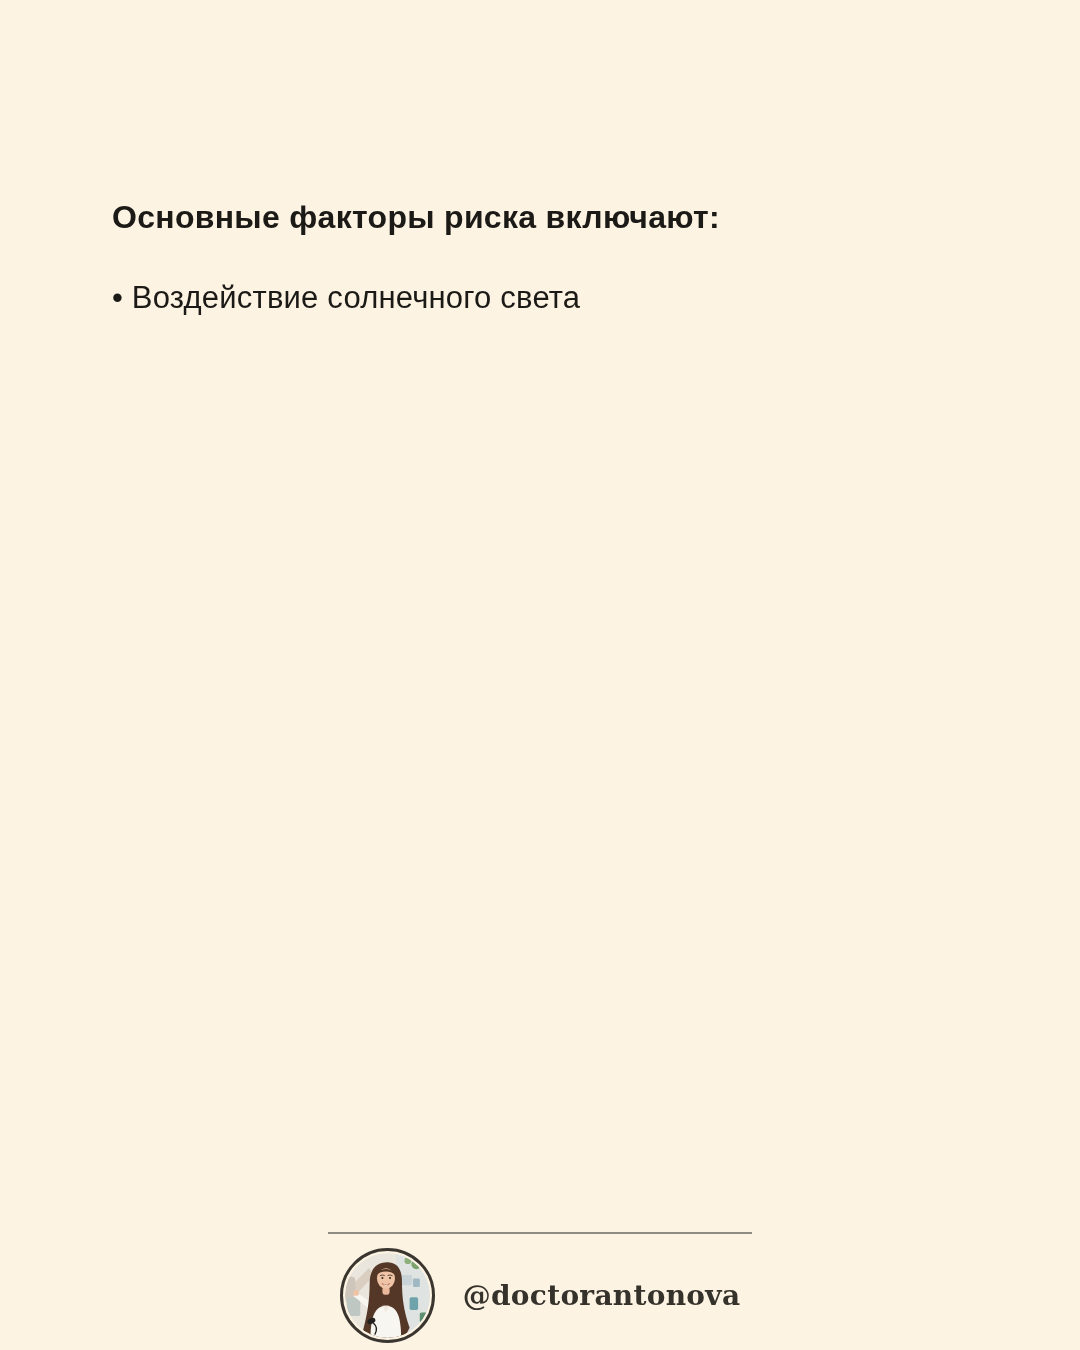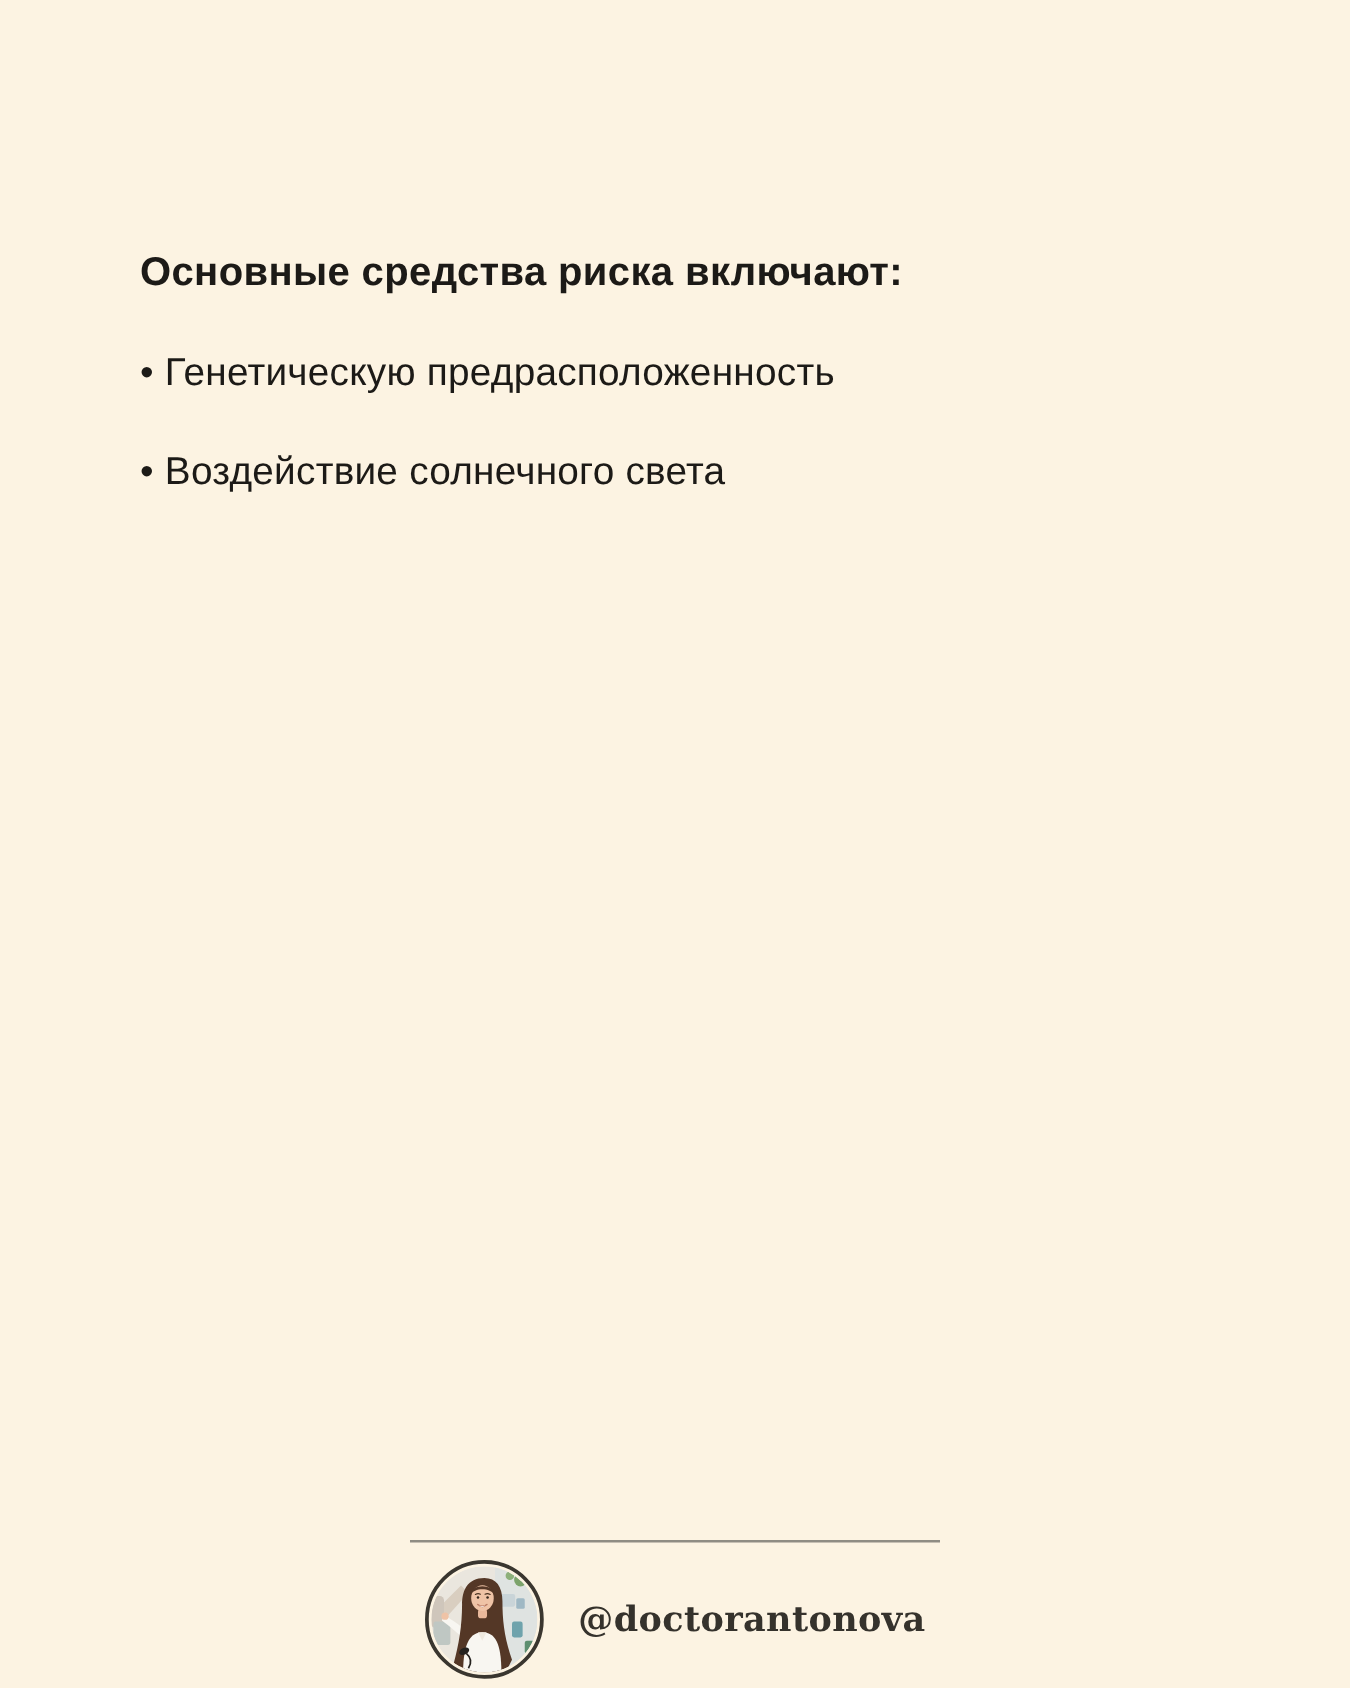--- a/index.html
+++ b/index.html
@@ -83,22 +83,21 @@
     font-weight:700;
     font-size:28px;
     letter-spacing:.3px;
     color:var(--color-handle);
   }
 </style>
 </head>
 <body>
 
 <main class="content">
-  <h1 class="heading">Основные средства риска включают:</h1>
-  <p class="bullet">• Генетическую предрасположенность</p>
+  <h1 class="heading">Основные факторы риска включают:</h1>
   <p class="bullet">• Воздействие солнечного света</p>
 </main>
 
 <footer>
   <div class="divider"></div>
   <div class="author-row">
     <div class="avatar">
 
       <svg viewBox="0 0 100 100" aria-hidden="true">
         <defs>

